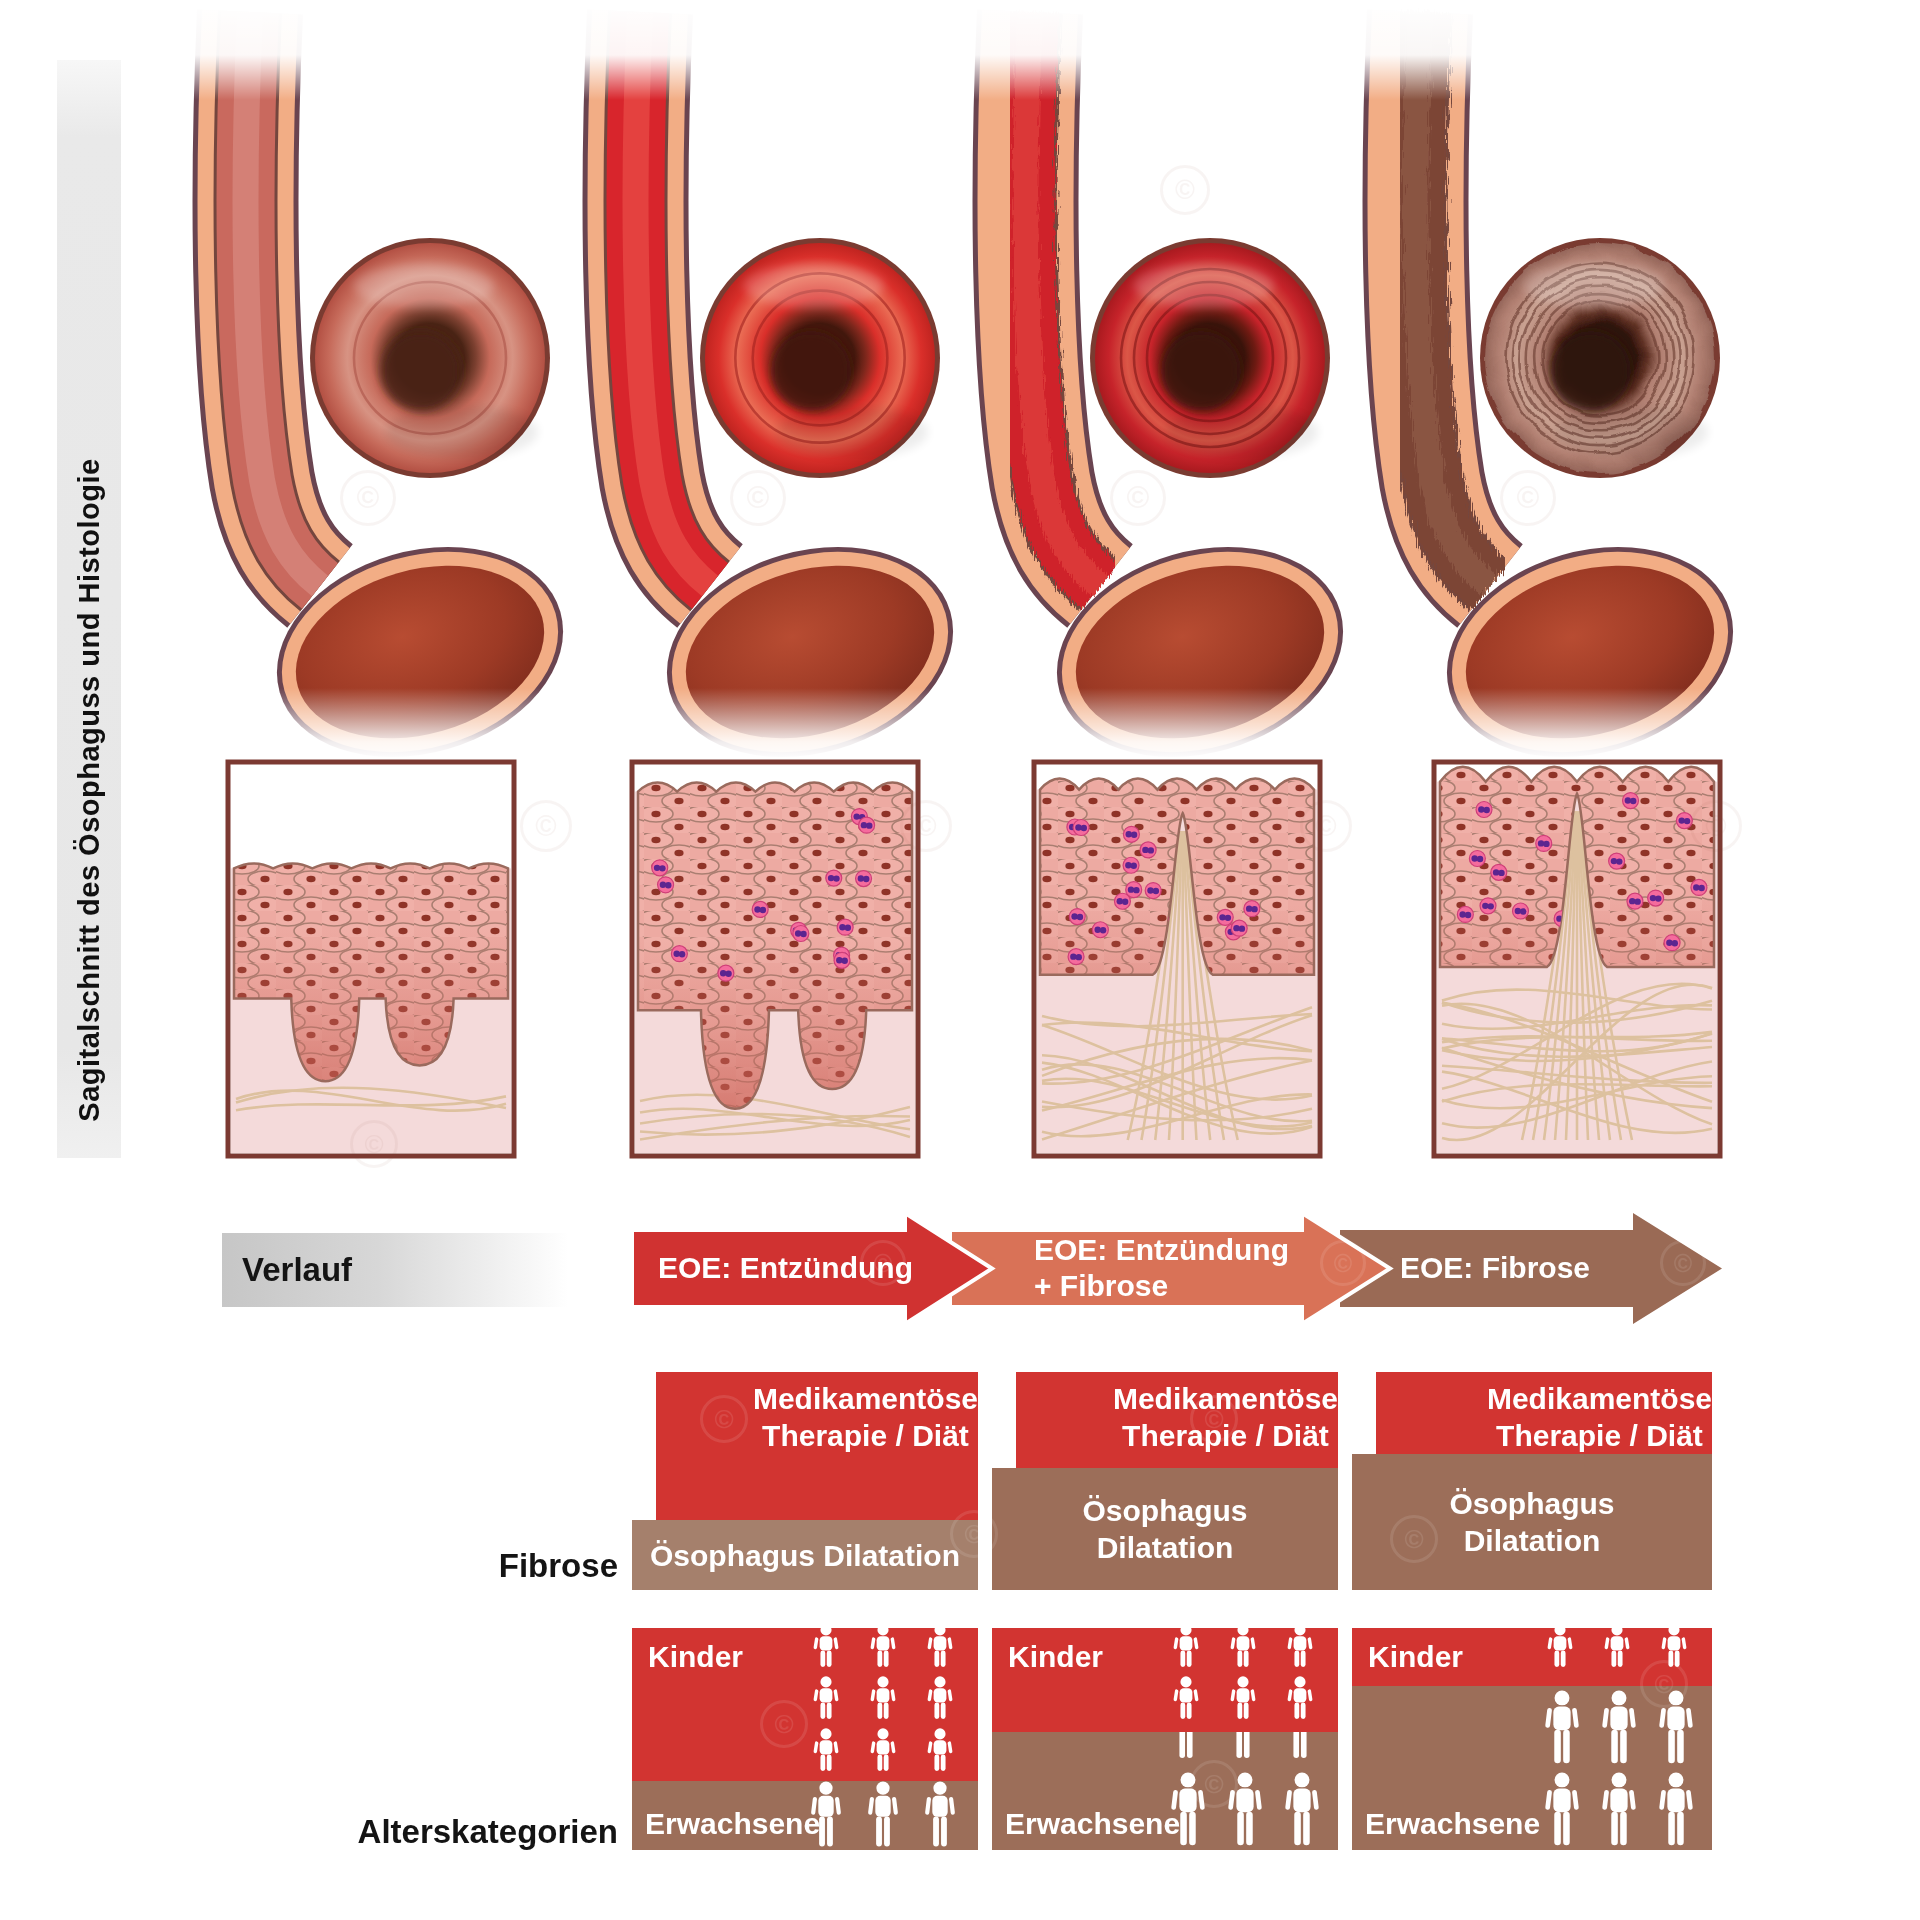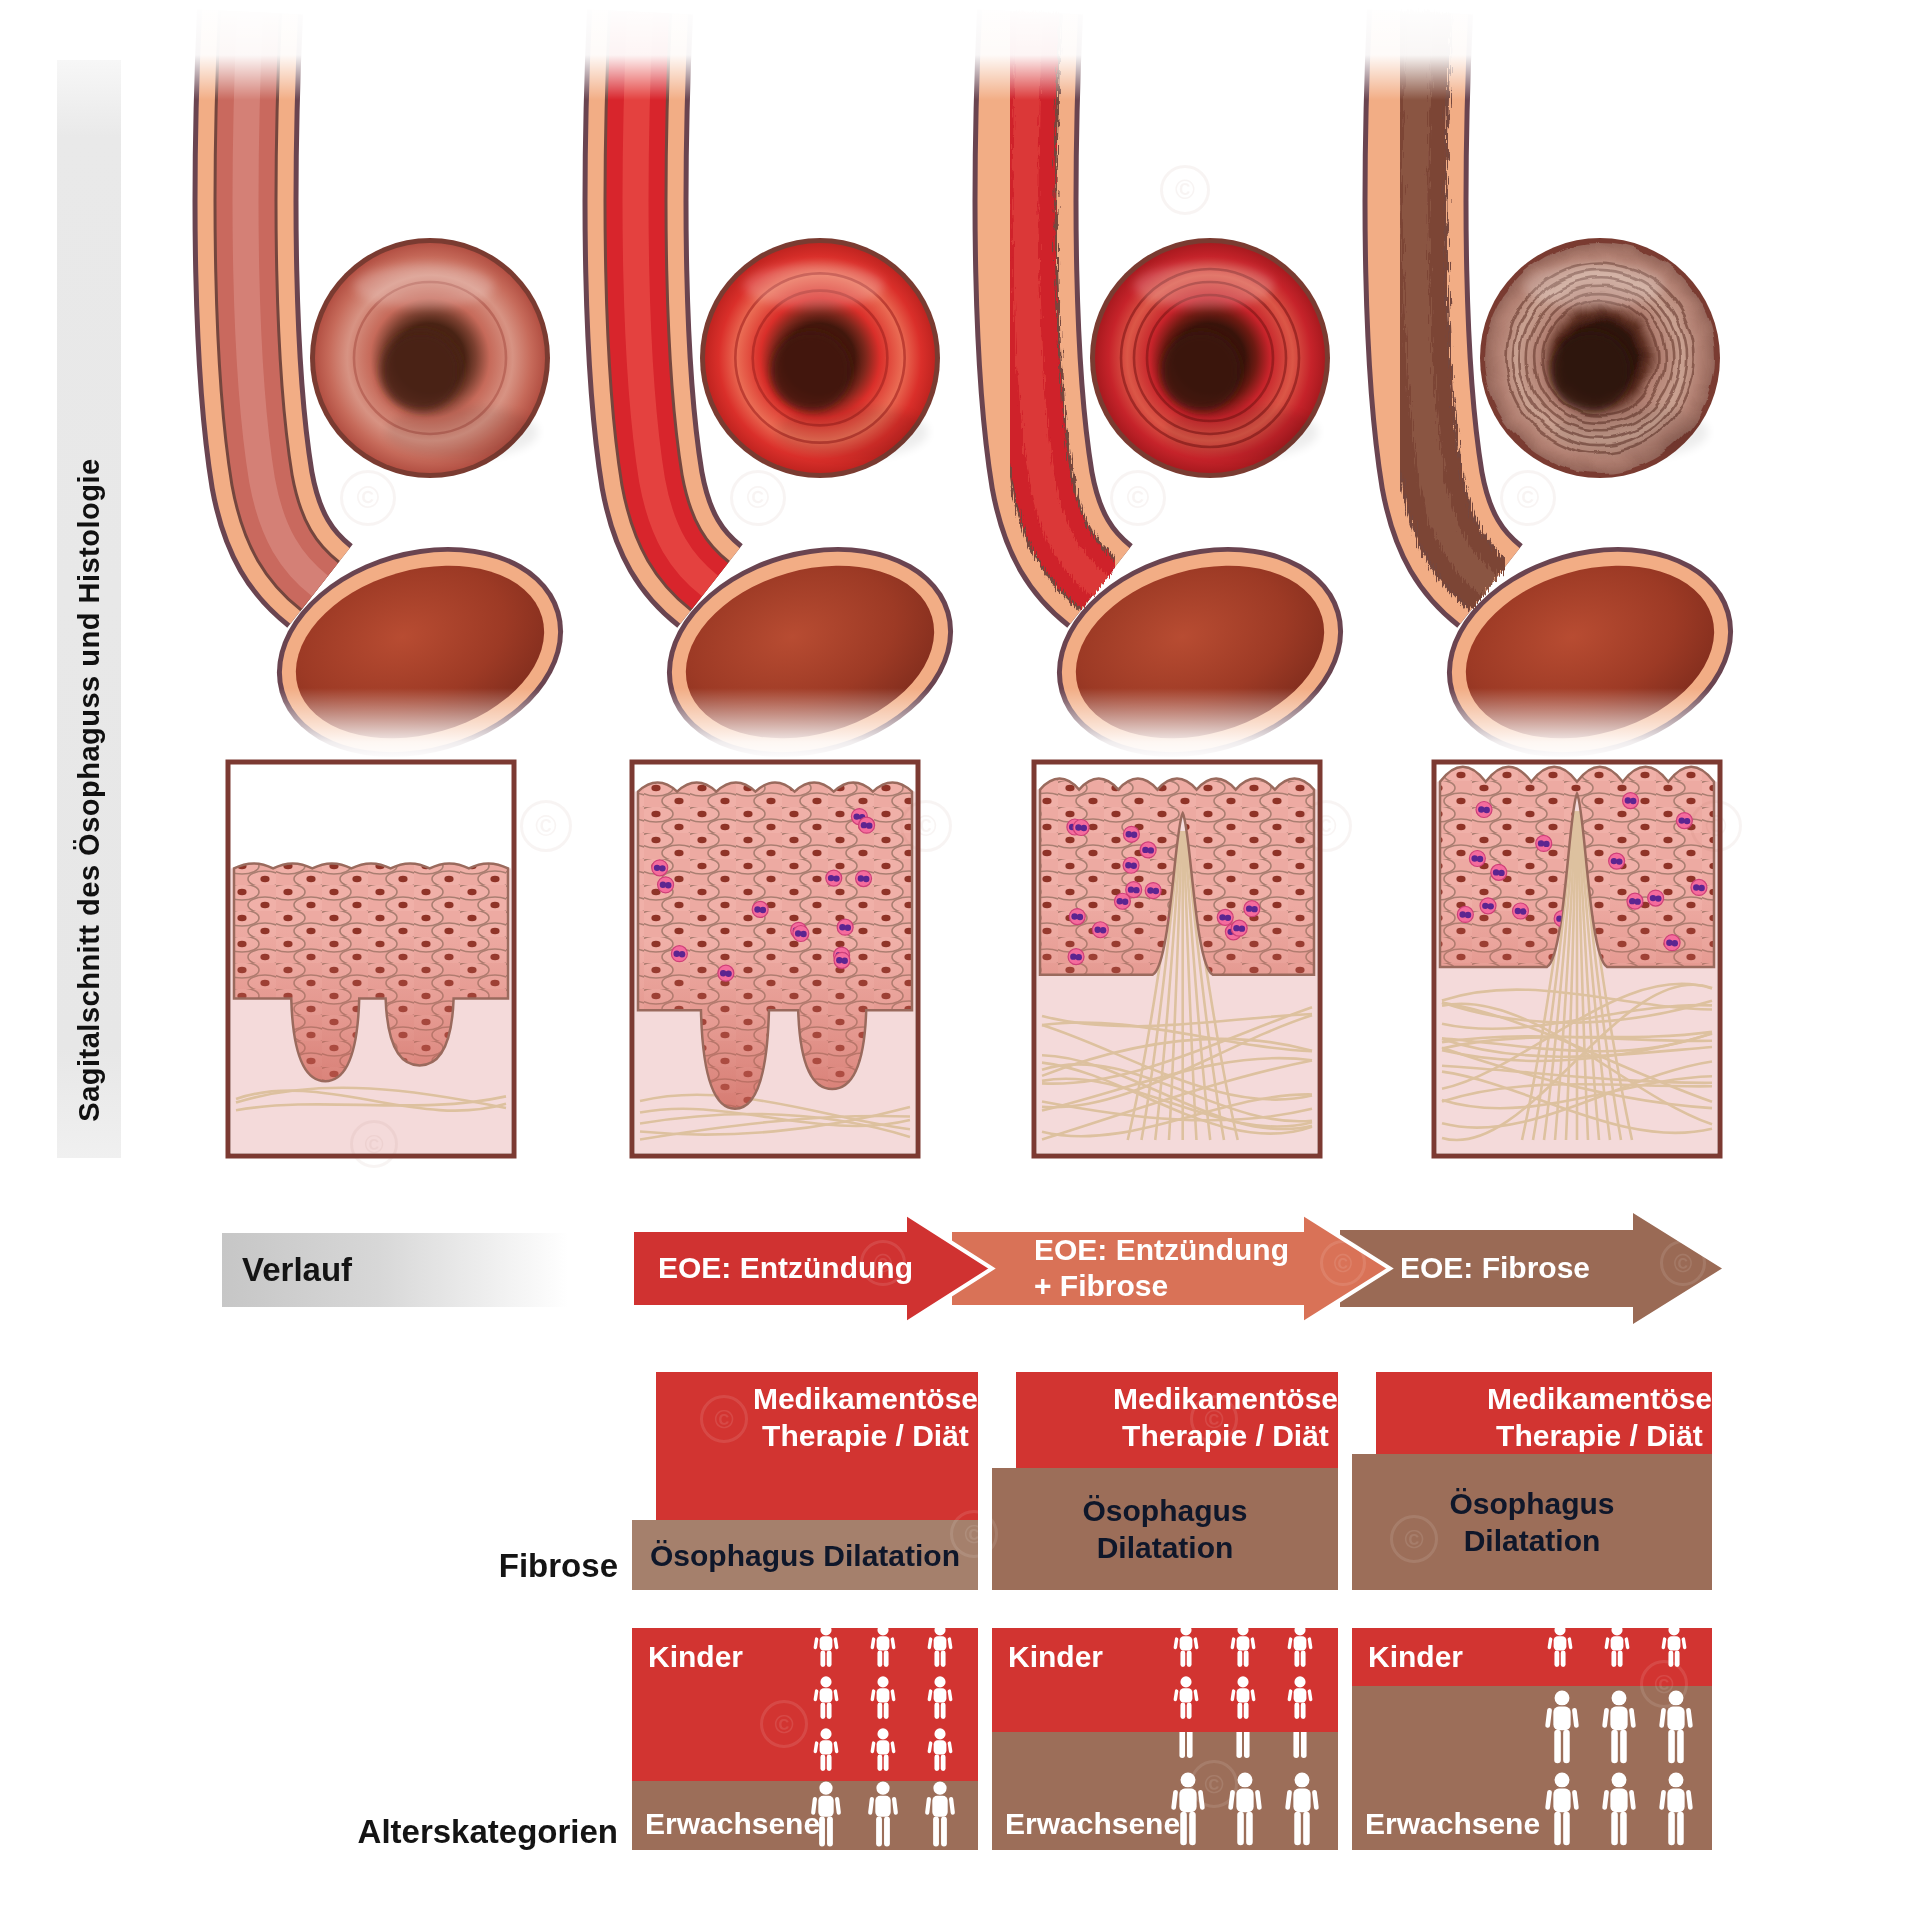--- a/index.html
+++ b/index.html
@@ -25,21 +25,21 @@
     font-size:30px;font-weight:bold;color:#fff;white-space:pre-line;line-height:36px;}
   
   .rowlab{left:0;width:618px;text-align:right;font-size:33px;font-weight:bold;color:var(--ink);}
   
   .vbox{top:1372px;height:218px;display:flex;flex-direction:column;}
   .vbox .red{background:var(--red);flex:1;display:flex;justify-content:flex-end;margin-left:24px;}
   .vbox .red .t{margin-top:8px;text-align:center;font-size:30px;line-height:37px;
     font-weight:bold;color:#fff;white-space:pre-line;}
   .vbox .brown{background:var(--brown);display:flex;align-items:center;justify-content:center;}
   .vbox.first .brown{background:var(--brown-light);}
-  .vbox .brown .t{text-align:center;font-size:30px;line-height:37px;font-weight:bold;color:#0f172a;white-space:pre-line;}
+  .vbox .brown .t{text-align:center;font-size:30px;line-height:37px;font-weight:bold;color:#ffffff;white-space:pre-line;}
   
   .abox{top:1628px;height:222px;display:flex;flex-direction:column;}
   .abox .red{background:var(--red);flex:1;position:relative;}
   .abox .brown{background:var(--brown);position:relative;overflow:hidden;}
   .abox .kid-label{position:absolute;left:16px;top:12px;font-size:30px;font-weight:bold;color:#fff;}
   .abox .adult-label{position:absolute;left:13px;bottom:9px;font-size:30px;font-weight:bold;color:#fff;z-index:3;}
   .pgrid{position:absolute;display:grid;justify-items:center;z-index:2;}
   .pico{display:block;}
   
   .wm{border-radius:50%;display:flex;align-items:center;justify-content:center;

